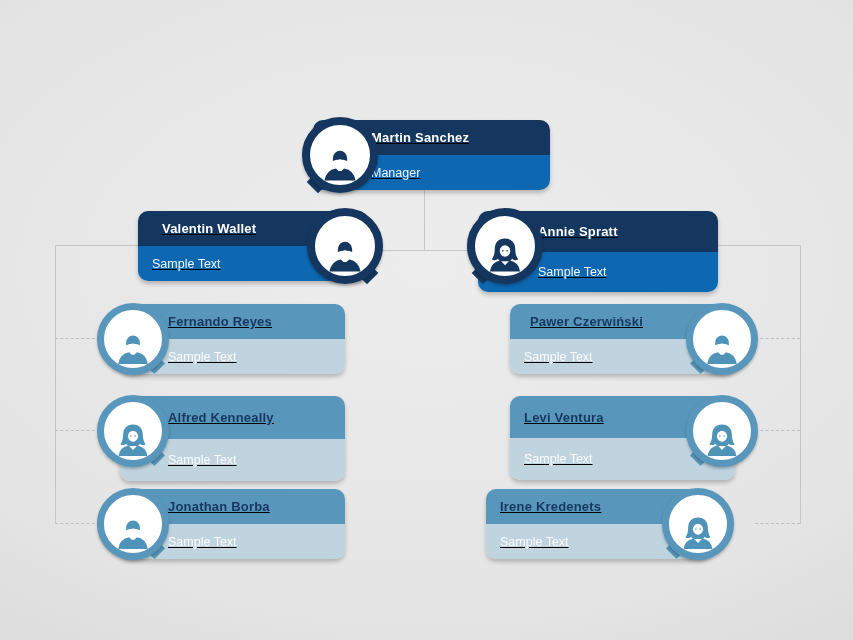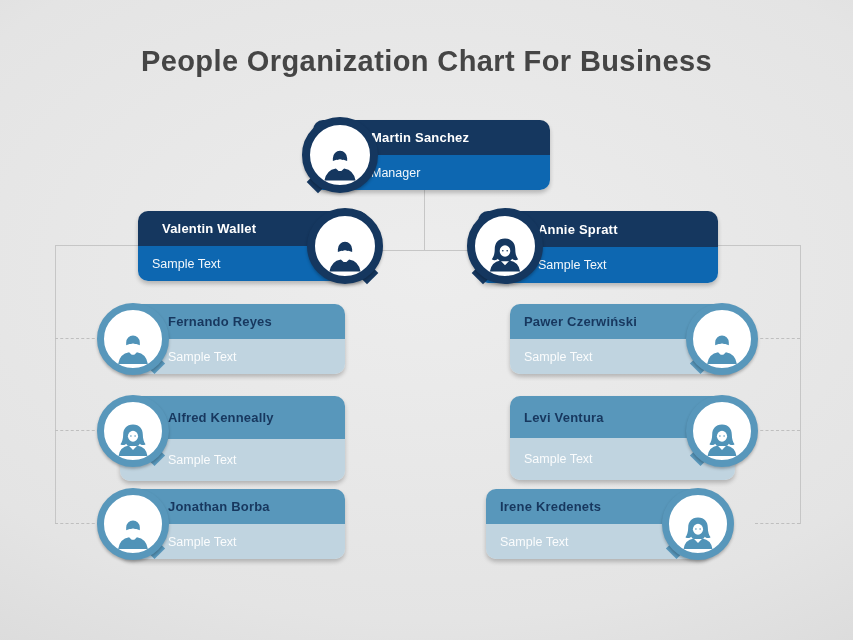--- a/index.html
+++ b/index.html
@@ -21,21 +21,21 @@
   
   .conn{position:absolute;z-index:1;}
   .conn.v{width:0;border-left:1px solid #c6c6c6;}
   .conn.h{height:0;border-top:1px solid #c6c6c6;}
   .conn.dash{border-top:1px dashed #bfbfbf;}
   
   .node{position:absolute;z-index:2;}
   .card{
     position:absolute;z-index:2;border-radius:10px;overflow:hidden;
     box-shadow:0 3px 4px rgba(0,0,0,.22);
-    display:flex;flex-direction:column;
+    display:flex;flex-direction:column;text-decoration:underline;
   }
   .half{flex:1;display:flex;align-items:center;}
   .name{font-weight:bold;font-size:13px;letter-spacing:.2px;white-space:nowrap;}
   .role{font-size:12.5px;white-space:nowrap;}
   
   .lvl12 .half.top{background:#15375F;}
   .lvl12 .half.bot{background:#0D67B1;}
   .lvl12 .name{color:#ffffff;}
   .lvl12 .role{color:rgba(255,255,255,.95);}
   
@@ -74,21 +74,20 @@
       <ellipse cx="21.6" cy="18.2" rx="0.9" ry="0.8" fill="currentColor"></ellipse>
       <ellipse cx="26.4" cy="18.2" rx="0.9" ry="0.8" fill="currentColor"></ellipse>
       <path fill="currentColor" d="M7.5 41 Q9 30.6 19 29 L24 34.2 L29 29 Q39 30.6 40.5 41 Z"></path>
       <circle cx="24" cy="36" r="1.2" fill="currentColor"></circle>
     </symbol>
   </defs>
 </svg>
 
 <div class="stage">
 
-  <div class="title">People Organization Chart For Business</div>
 
   <div class="conn v" style="left:424px;top:190px;height:61px"></div>
   <div class="conn h" style="left:370px;top:250px;width:110px"></div>
   <div class="conn h" style="left:55px;top:245px;width:90px"></div>
   <div class="conn v" style="left:55px;top:245px;height:279px"></div>
   <div class="conn h dash" style="left:55px;top:338px;width:45px"></div>
   <div class="conn h dash" style="left:55px;top:430px;width:45px"></div>
   <div class="conn h dash" style="left:55px;top:523px;width:45px"></div>
   <div class="conn h" style="left:712px;top:245px;width:88px"></div>
   <div class="conn v" style="left:800px;top:245px;height:279px"></div>
@@ -124,21 +123,21 @@
     </div>
     <div class="tail navy" style="left:221px;top:57px"></div>
     <div class="avatar big" style="left:169px;top:0">
       <svg width="44" height="44">
           <use href="#icon-male"></use>
         </svg>
     </div>
   </div>
 
   <div class="node lvl12" style="left:467px;top:208px;width:251px;height:76px">
-    <div class="card" style="left:11px;top:3px;width:240px;height:72px">
+    <div class="card" style="left:11px;top:3px;width:240px;height:81px">
       <div class="half top" style="padding-left:60px">
         <span class="name">Annie Spratt</span>
       </div>
       <div class="half bot" style="padding-left:60px">
         <span class="role">Sample Text</span>
       </div>
     </div>
     <div class="tail navy" style="left:8px;top:57px"></div>
     <div class="avatar big" style="left:0;top:0">
       <svg width="44" height="44">
@@ -193,21 +192,21 @@
     <div class="tail steel" style="left:50px;top:53px"></div>
     <div class="avatar med" style="left:0;top:0">
       <svg width="42" height="42">
           <use href="#icon-male"></use>
         </svg>
     </div>
   </div>
 
   <div class="node lvl3" style="left:510px;top:303px;width:248px;height:72px">
     <div class="card" style="left:0;top:1px;width:225px;height:70px">
-      <div class="half top" style="padding-left:14px">
+      <div class="half top" style="padding-left:20px">
         <span class="name">Pawer Czerwiński</span>
       </div>
       <div class="half bot" style="padding-left:14px">
         <span class="role">Sample Text</span>
       </div>
     </div>
     <div class="tail steel" style="left:183px;top:53px"></div>
     <div class="avatar med" style="left:176px;top:0">
       <svg width="42" height="42">
           <use href="#icon-male"></use>

